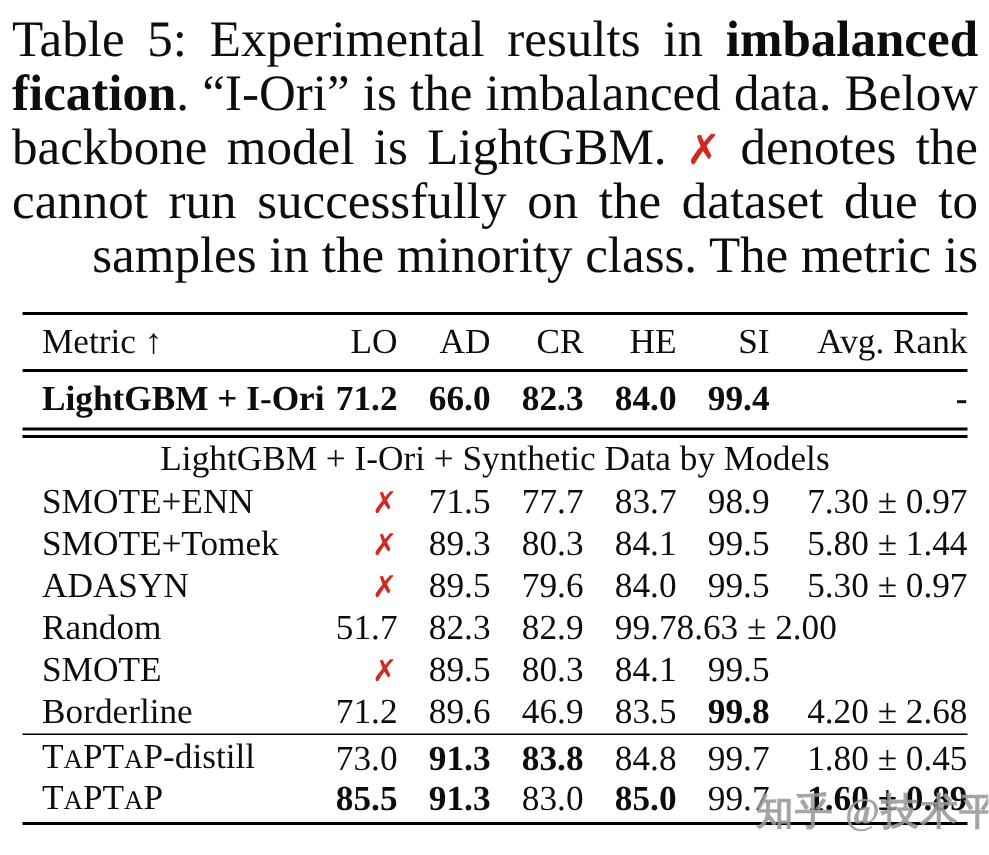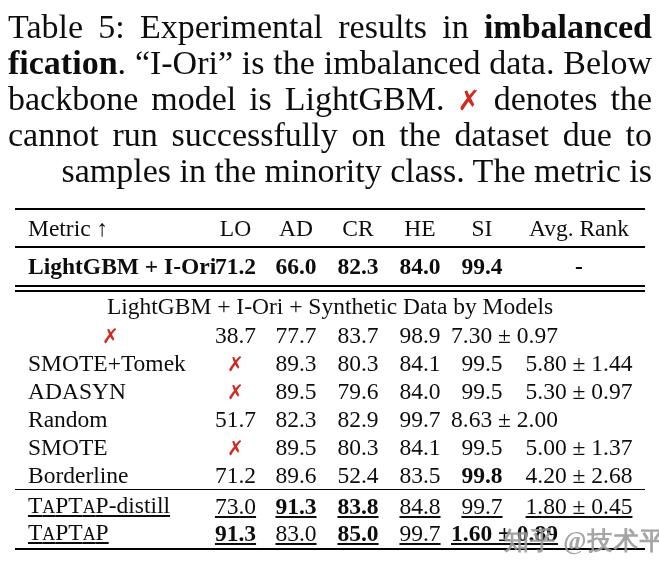--- a/index.html
+++ b/index.html
@@ -52,33 +52,33 @@
     border-bottom: 2px solid #000;
   }
 
   .trow {
     display: grid;
     grid-template-columns: 191px 59px 62px 62px 62px 62px 132px;
     align-items: center;
   }
   .trow .cell { white-space: nowrap; }
   .trow .cell.name { text-align: left; padding-left: 13px; overflow: visible; }
-  .trow .cell.num  { text-align: center; }
+  .trow .cell.num  { text-align: right; }
   .cell.b { font-weight: bold; }
 
   .thead { height: 36px; line-height: 36px; font-weight: normal; }
   .brow-slot .trow { height: 37px; line-height: 37px; font-weight: bold; }
 
   .section-title {
     height: 29px;
     line-height: 29px;
     text-align: center;
   }
   .body-rows .trow { height: 28px; line-height: 28px; }
-  .footer-rows { padding: 2px 0; text-decoration: underline; }
+  .footer-rows { padding: 2px 0; }
   .footer-rows .trow { height: 27px; line-height: 27px; }
 
   .cross {
     color: #d02b20;
     font-weight: bold;
     font-family: "DejaVu Sans", sans-serif;
     font-size: 0.86em;
   }
   .sca { font-size: 0.76em; } 
 
@@ -133,22 +133,23 @@
           <div class="cell num">-</div>
         </div>
       </div>
 
     <div class="dbl"></div>
 
     <div class="section-title">LightGBM + I-Ori + Synthetic Data by Models</div>
 
     <div class="body-rows" id="body-rows">
         <div class="trow">
-          <div class="cell num"><span class="cross">✗</span></div>
-          <div class="cell num">38.7</div>
+          <div class="cell name">SMOTE+ENN</div>
+          <div class="cell num"><span class="cross">✗</span></div>
+          <div class="cell num">71.5</div>
           <div class="cell num">77.7</div>
           <div class="cell num">83.7</div>
           <div class="cell num">98.9</div>
           <div class="cell num">7.30 ± 0.97</div>
         </div>
         <div class="trow">
           <div class="cell name">SMOTE+Tomek</div>
           <div class="cell num"><span class="cross">✗</span></div>
           <div class="cell num">89.3</div>
           <div class="cell num">80.3</div>
@@ -173,47 +174,47 @@
           <div class="cell num">99.7</div>
           <div class="cell num">8.63 ± 2.00</div>
         </div>
         <div class="trow">
           <div class="cell name">SMOTE</div>
           <div class="cell num"><span class="cross">✗</span></div>
           <div class="cell num">89.5</div>
           <div class="cell num">80.3</div>
           <div class="cell num">84.1</div>
           <div class="cell num">99.5</div>
-          <div class="cell num">5.00 ± 1.37</div>
         </div>
         <div class="trow">
           <div class="cell name">Borderline</div>
           <div class="cell num">71.2</div>
           <div class="cell num">89.6</div>
-          <div class="cell num">52.4</div>
+          <div class="cell num">46.9</div>
           <div class="cell num">83.5</div>
           <div class="cell num b">99.8</div>
           <div class="cell num">4.20 ± 2.68</div>
         </div>
       </div>
 
     <div class="rule thin"></div>
 
     <div class="footer-rows" id="footer-rows">
         <div class="trow">
           <div class="cell name">T<span class="sca">A</span>PT<span class="sca">A</span>P-distill</div>
           <div class="cell num">73.0</div>
           <div class="cell num b">91.3</div>
           <div class="cell num b">83.8</div>
           <div class="cell num">84.8</div>
           <div class="cell num">99.7</div>
           <div class="cell num">1.80 ± 0.45</div>
         </div>
         <div class="trow">
           <div class="cell name">T<span class="sca">A</span>PT<span class="sca">A</span>P</div>
+          <div class="cell num b">85.5</div>
           <div class="cell num b">91.3</div>
           <div class="cell num">83.0</div>
           <div class="cell num b">85.0</div>
           <div class="cell num">99.7</div>
           <div class="cell num b">1.60 ± 0.89</div>
         </div>
       </div>
 
     <div class="rule"></div>
 

